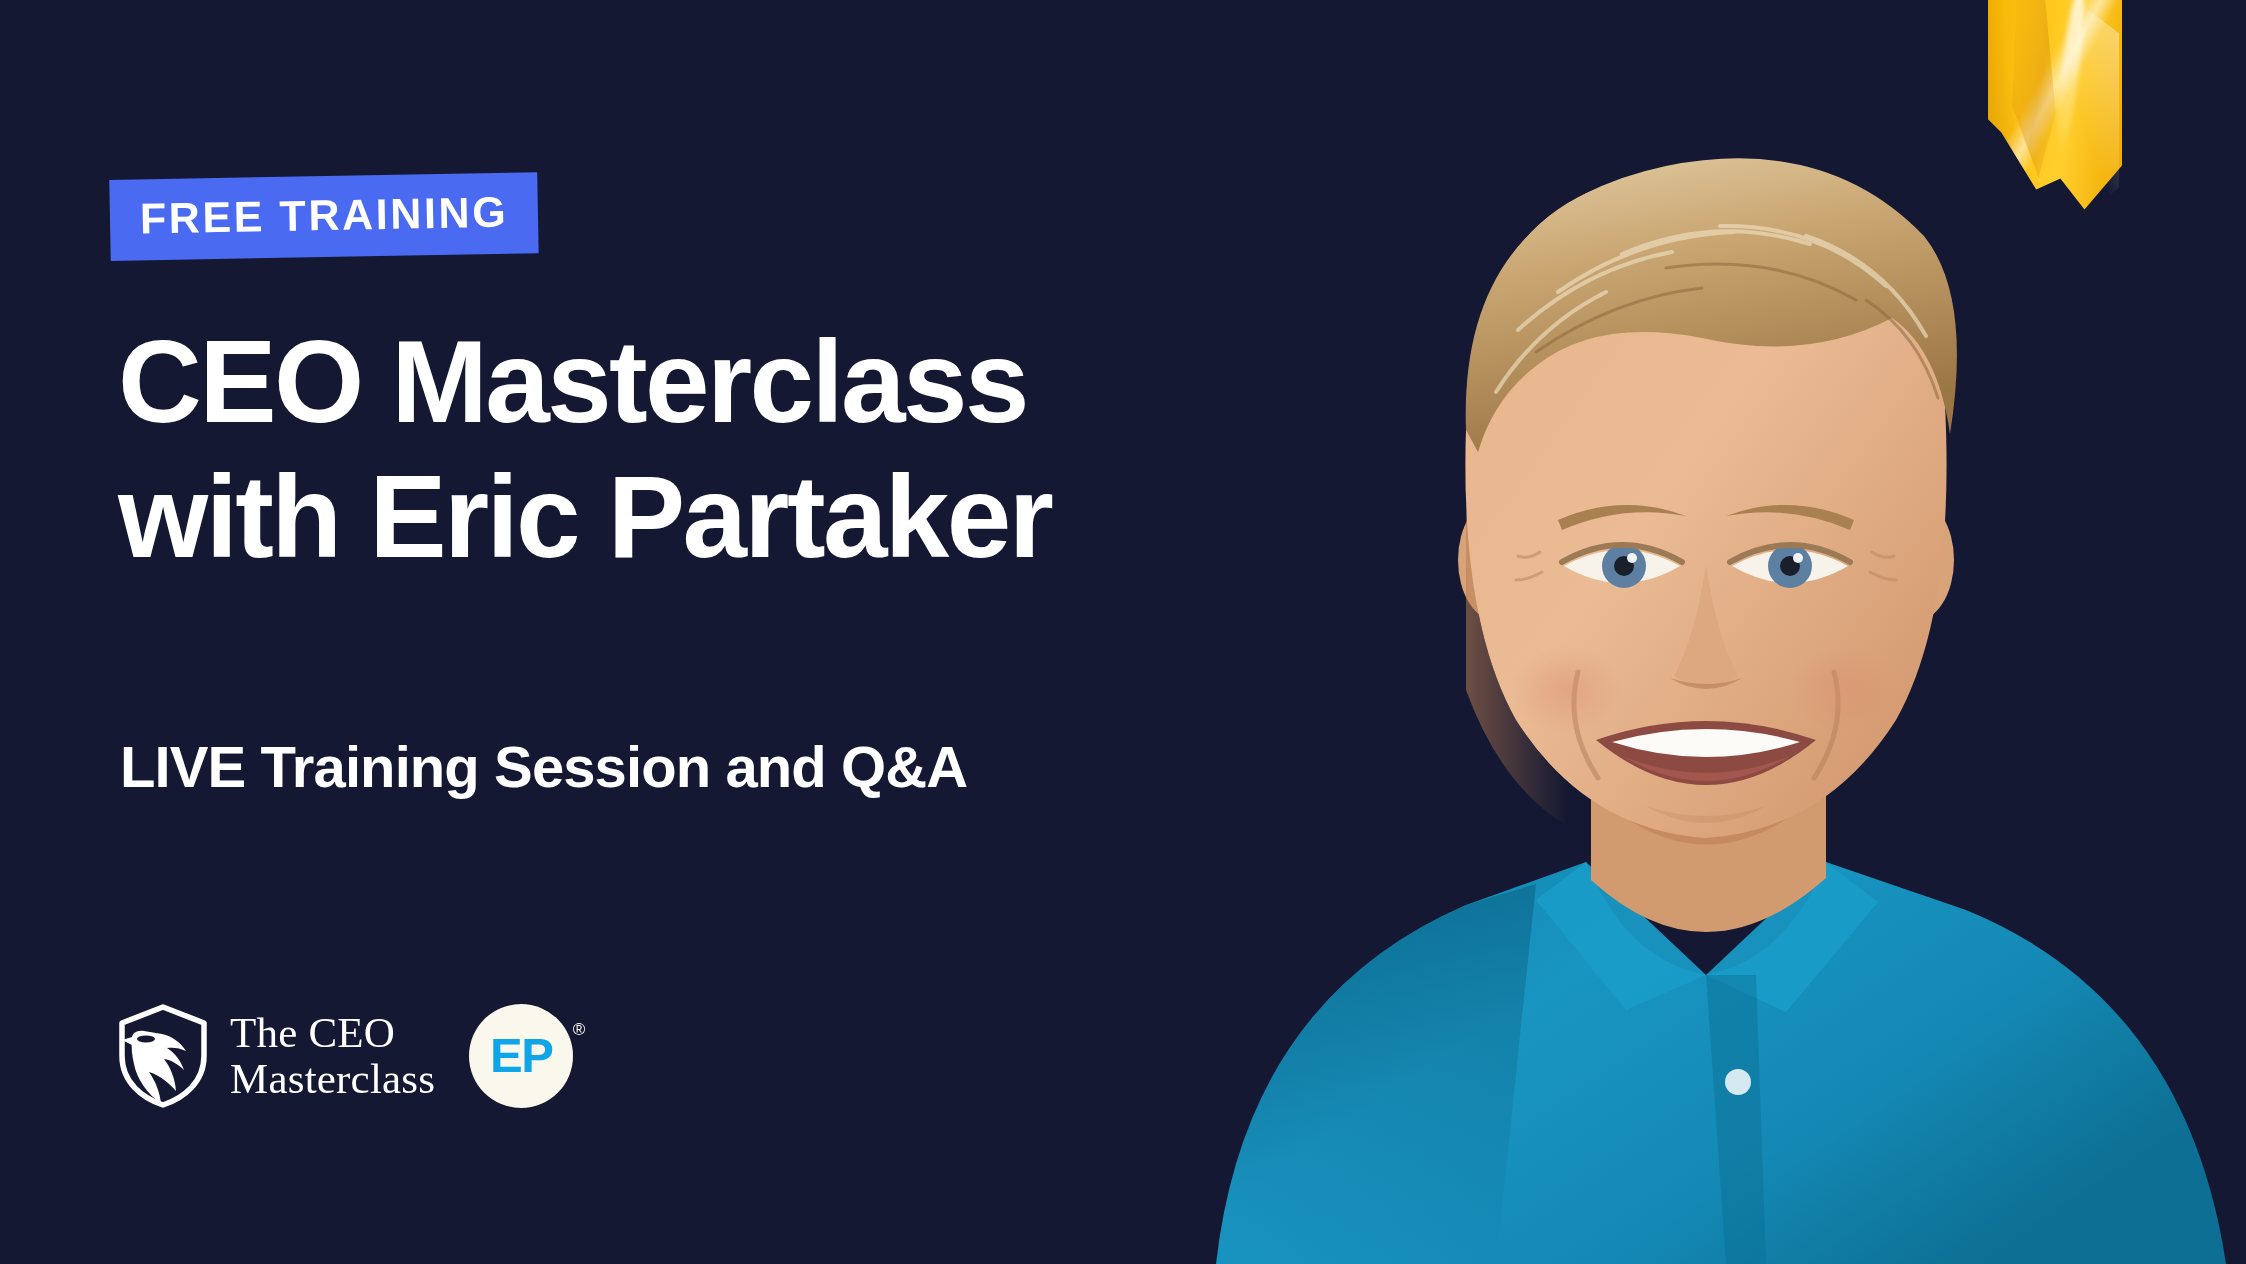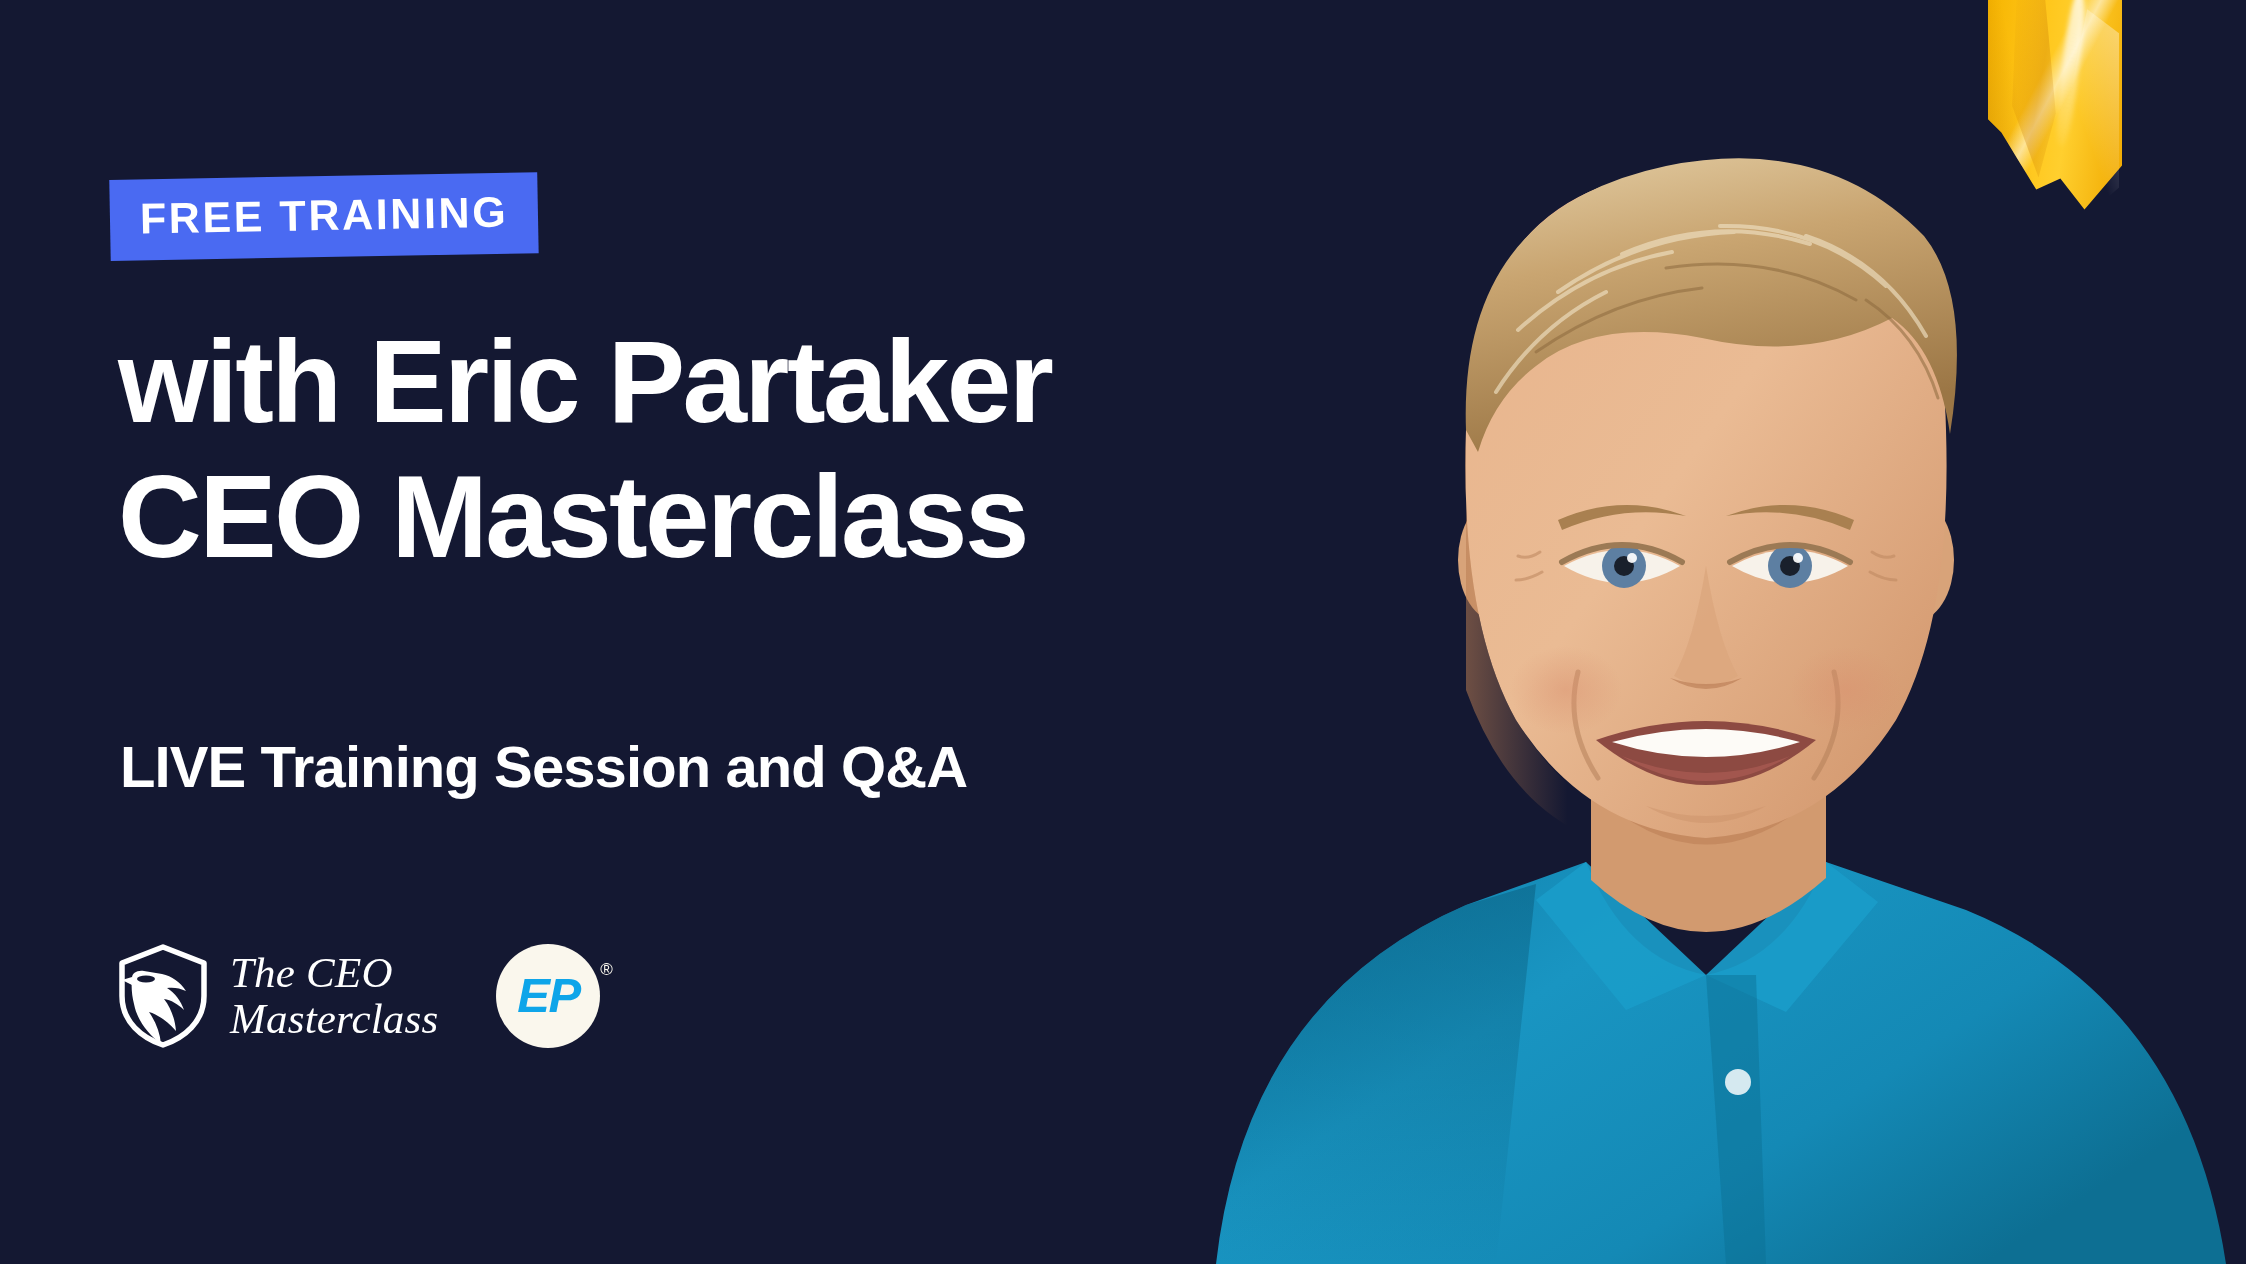--- a/index.html
+++ b/index.html
@@ -121,26 +121,25 @@
     font-size: 58px;
     font-weight: 700;
     letter-spacing: -0.9px;
     line-height: 1.1;
     white-space: nowrap;
   }
 
   
   .logos {
     position: absolute;
-    top: 944px;
+    top: 1004px;
     left: 8px;
     display: flex;
     align-items: center;
-    gap: 58px;
-    font-style: italic;
+    gap: 34px;
   }
   .ceo-logo {
     display: flex;
     align-items: center;
     gap: 22px;
   }
   .shield { width: 90px; height: 104px; display: block; }
   .ceo-wordmark {
     color: #ffffff;
     font-family: "Liberation Serif", serif;
@@ -297,22 +296,22 @@
 
       <path d="M580 806 Q640 840 700 806 Q640 826 580 806 Z" fill="#c78f66" opacity="0.4"></path>
     </svg>
   </div>
 
   <div class="content">
 
     <div class="badge">FREE TRAINING</div>
 
     <div class="headline">
+      <span class="hl-line">CEO Masterclass</span>
       <span class="hl-line">with Eric Partaker</span>
-      <span class="hl-line">CEO Masterclass</span>
     </div>
 
     <div class="subhead">LIVE Training Session and Q&amp;A</div>
 
     <div class="logos">
 
       <div class="ceo-logo">
         <svg class="shield" viewBox="0 0 90 104" aria-hidden="true">
           <path d="M45 3 L86 19 V52 C86 78 66 94 45 101 C24 94 4 78 4 52 V19 Z" fill="none" stroke="#ffffff" stroke-width="5.5" stroke-linejoin="round"></path>
           <path d="M14 34 C14 29 19 26 26 27 L44 30 C54 32 62 38 68 47 C62 44 55 43 49 44

